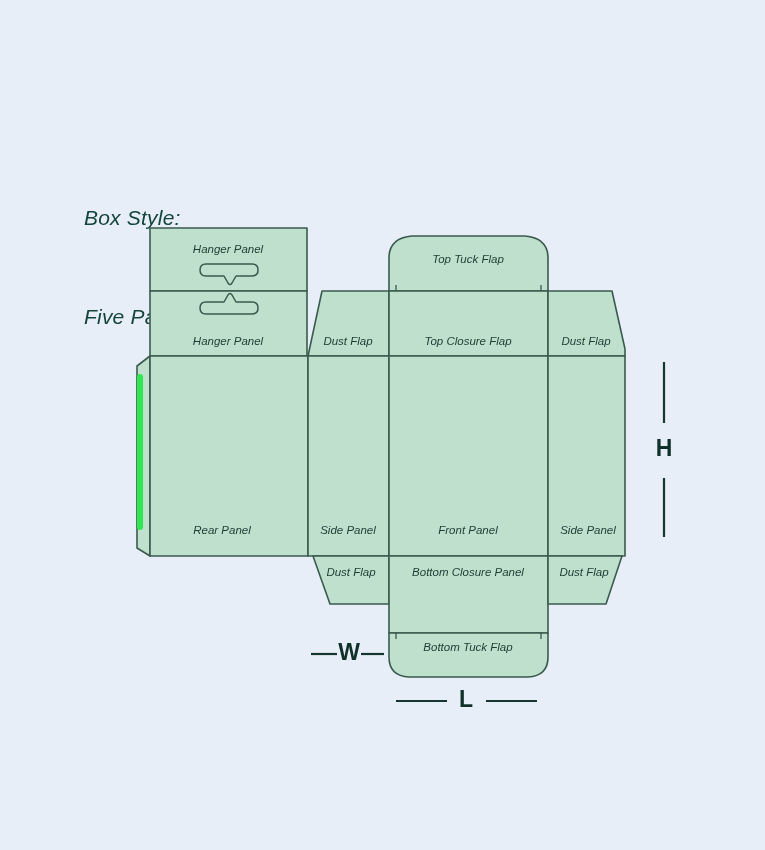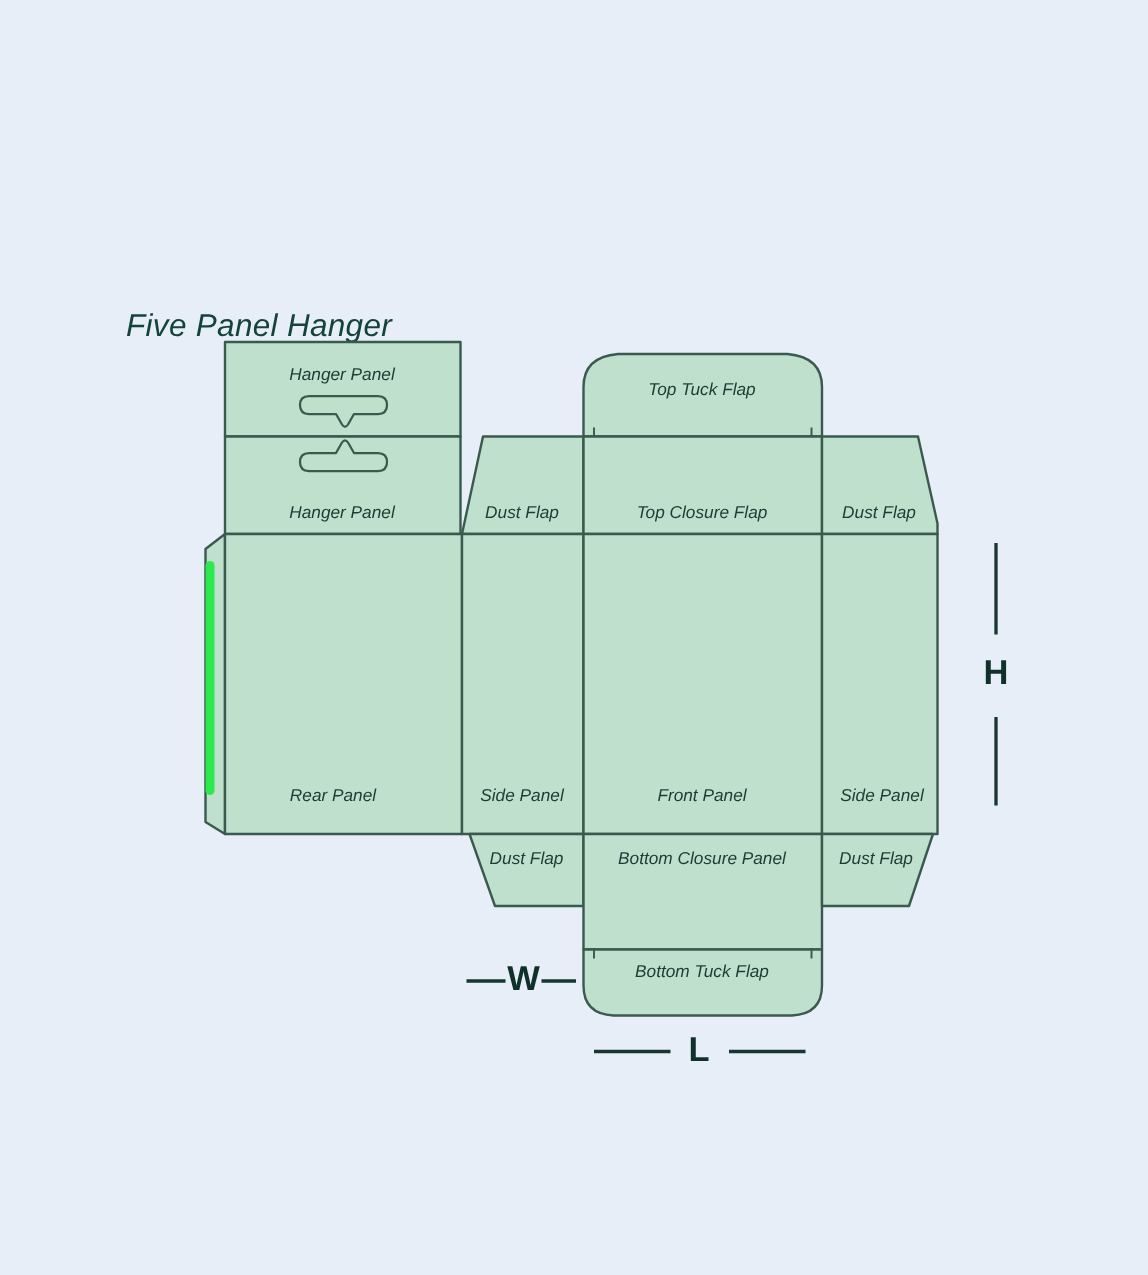--- a/index.html
+++ b/index.html
@@ -79,20 +79,21 @@
     text-anchor: middle;
     dominant-baseline: middle;
   }
 </style>
 </head>
 <body>
 
 <div id="stage">
 
   <div class="title-block">
+    <span class="title-line">Box Style:</span>
     <span class="title-line">Five Panel Hanger</span>
   </div>
 
   <svg id="dieline" viewBox="0 0 765 850">
 
     <g>
 
       <path class="panel" d="M150,228 L307,228 L307,291 L150,291 Z"></path>
 
       <path class="panel" d="M150,291 L307,291 L307,356 L150,356 Z"></path>

